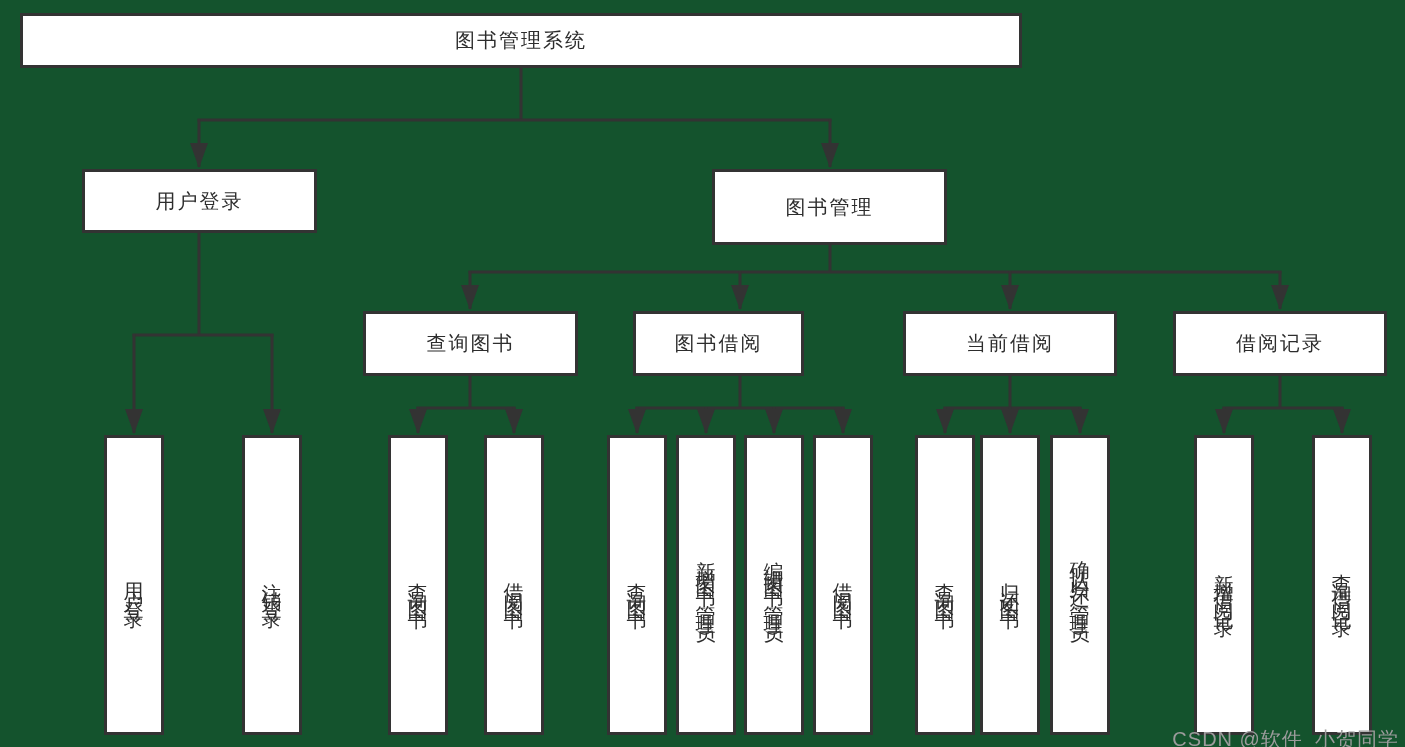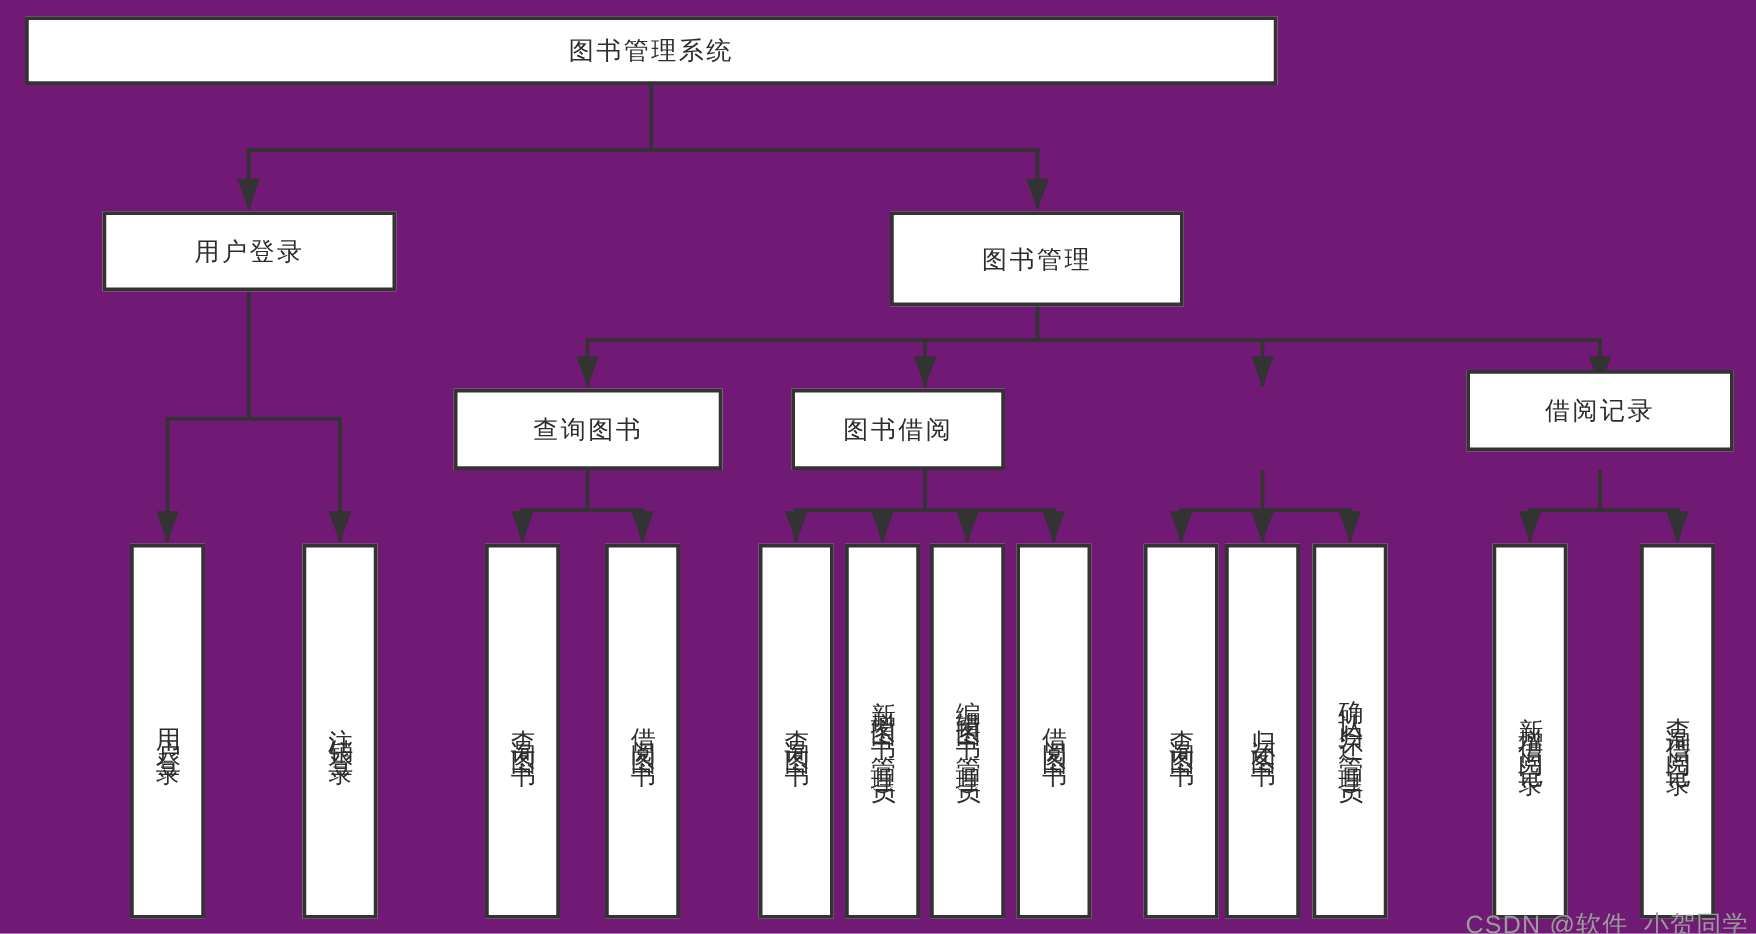--- a/index.html
+++ b/index.html
@@ -1,19 +1,19 @@
 <!DOCTYPE html>
 <html><head>
 <meta charset="utf-8">
 <style>
   html,body{margin:0;padding:0;background:#fff;}
   .canvas{
     position:relative;
     width:1405px;height:747px;
-    background:#701a75;
+    background:#14532d;
     font-family:"Liberation Sans","DejaVu Sans",sans-serif;
     overflow:hidden;
     text-align:right;
   }
   .connectors{position:absolute;left:0;top:0;}
   .box{
     position:absolute;
     box-sizing:border-box;
     border:3px solid #333333;
     background:#ffffff;
@@ -99,21 +99,22 @@
     </g>
   </svg>
 
   <div class="box" style="left:20px;top:13px;width:1002px;height:55px;">图书管理系统</div>
 
   <div class="box" style="left:82px;top:169px;width:235px;height:64px;">用户登录</div>
   <div class="box" style="left:712px;top:169px;width:235px;height:76px;">图书管理</div>
 
   <div class="box" style="left:363px;top:311px;width:215px;height:65px;">查询图书</div>
   <div class="box" style="left:633px;top:311px;width:171px;height:65px;">图书借阅</div>
-  <div class="box" style="left:1173px;top:296px;width:214px;height:65px;">借阅记录</div>
+  <div class="box" style="left:903px;top:311px;width:214px;height:65px;">当前借阅</div>
+  <div class="box" style="left:1173px;top:311px;width:214px;height:65px;">借阅记录</div>
 
   <div class="box vbox" style="left:104px;top:435px;width:60px;height:300px;">用户登录</div>
   <div class="box vbox" style="left:242px;top:435px;width:60px;height:300px;">注销登录</div>
 
   <div class="box vbox" style="left:388px;top:435px;width:60px;height:300px;">查询图书</div>
   <div class="box vbox" style="left:484px;top:435px;width:60px;height:300px;">借阅图书</div>
 
   <div class="box vbox" style="left:607px;top:435px;width:60px;height:300px;">查询图书</div>
   <div class="box vbox" style="left:676px;top:435px;width:60px;height:300px;">新增图书（管理员）</div>
   <div class="box vbox" style="left:744px;top:435px;width:60px;height:300px;">编辑图书（管理员）</div>

